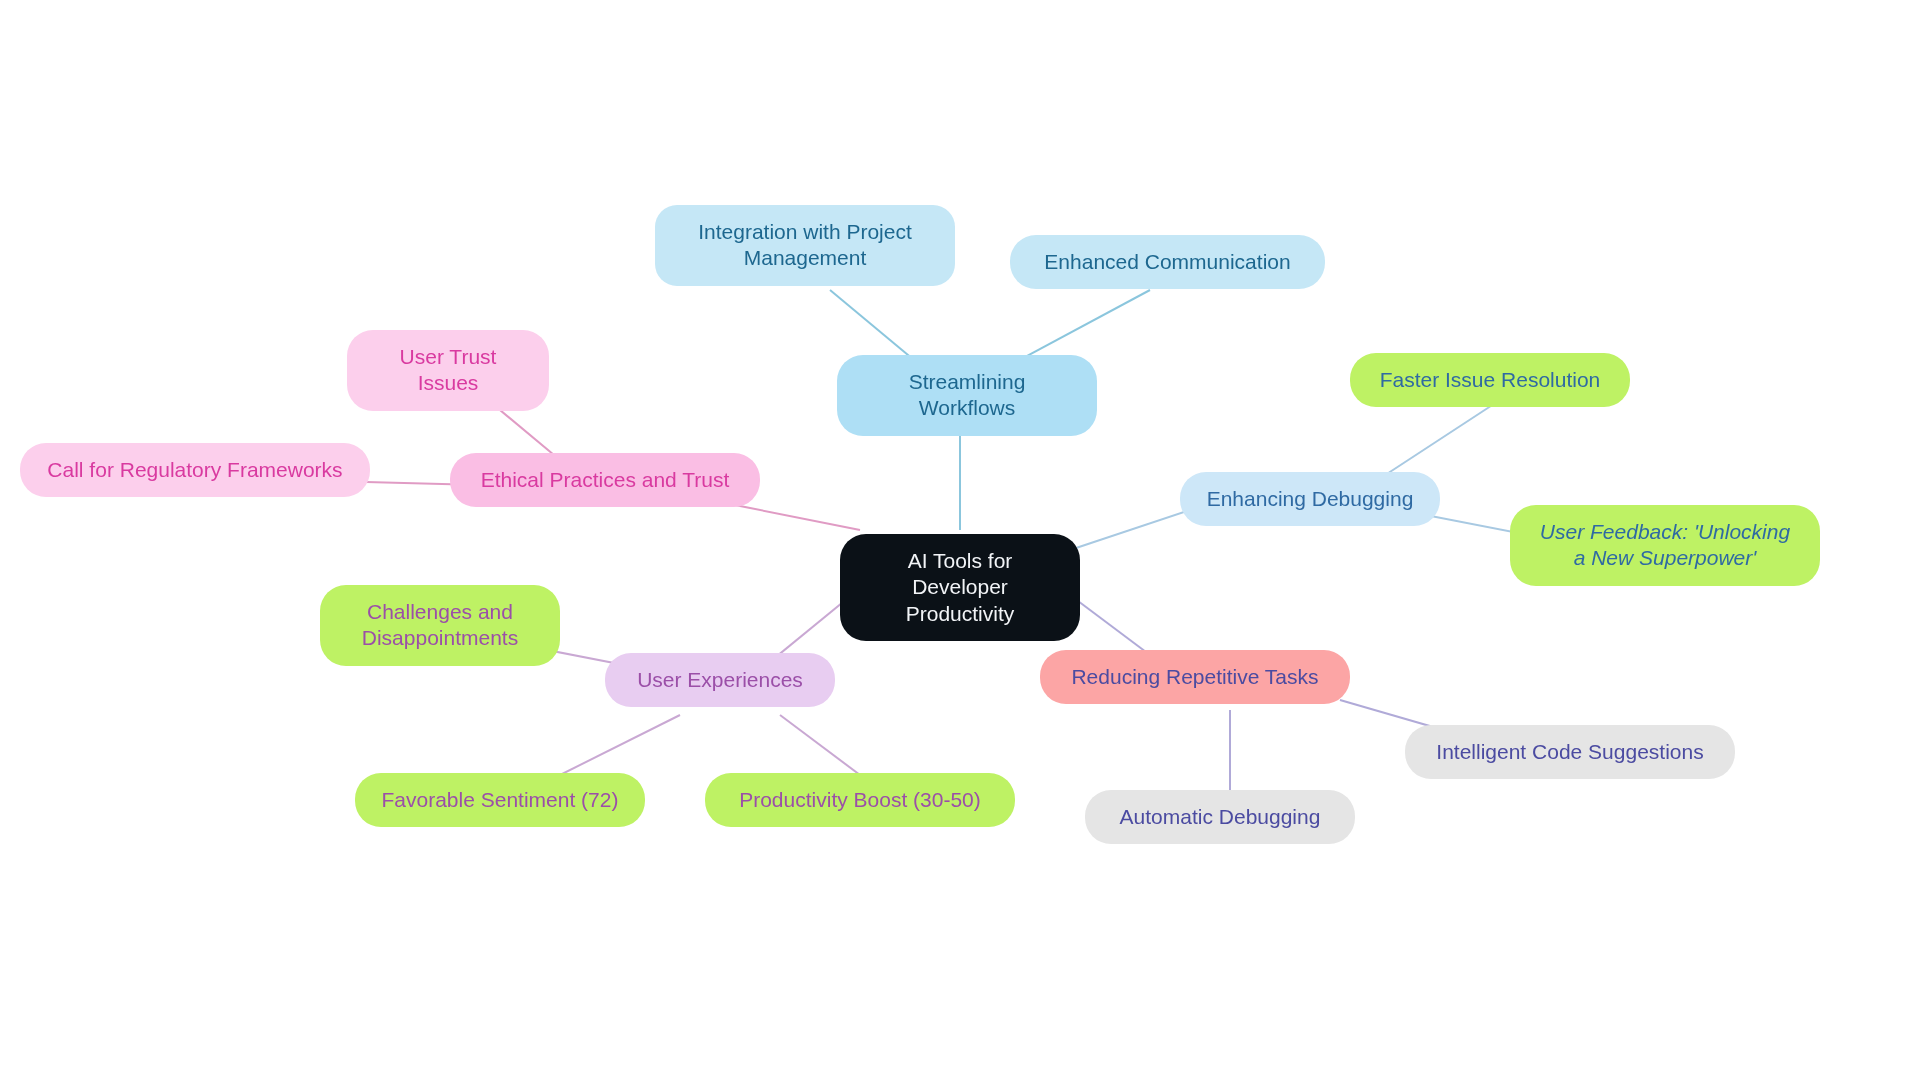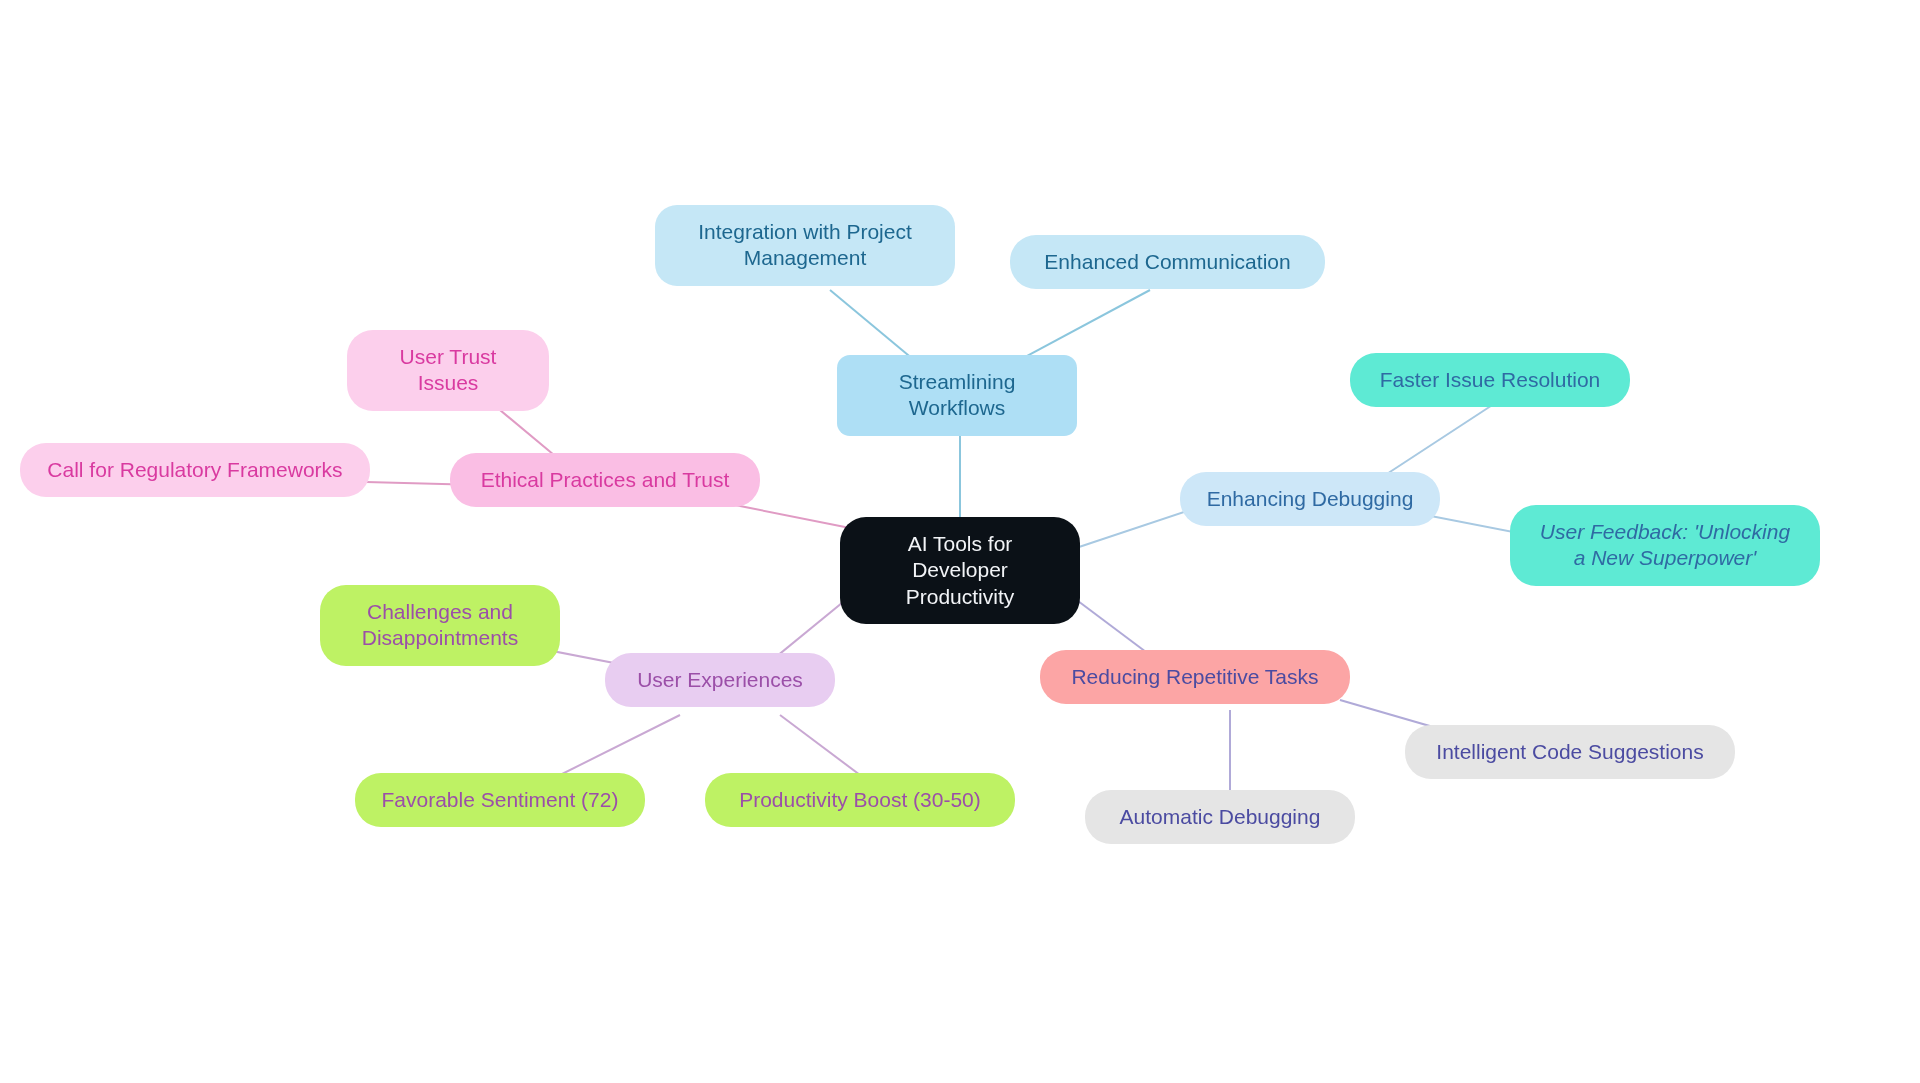--- a/index.html
+++ b/index.html
@@ -31,21 +31,21 @@
   }
   .center {
     background: #0b1117;
     color: #f2f4f7;
     width: 240px;
   }
   
   .blue-main { background: #aedff5; color: #1d678f; }
   .blue-sub  { background: #c5e7f6; color: #1d678f; }
   .cyan-main { background: #cde7f8; color: #2f6aa3; align-items: center; }
-  .cyan-sub  { background: #5eead4; color: #2f6aa3; }
+  .cyan-sub  { background: #bef264; color: #2f6aa3; }
   
   .purple-main { background: #fca5a5; color: #4b4ba1; }
   .purple-sub  { background: #e5e5e5; color: #4b4ba1; }
   
   .lav-main { background: #e8cdf1; color: #9b4fa8; }
   .lav-sub  { background: #bef264; color: #9b4fa8; }
   
   .pink-main { background: #fabee4; color: #d93aa0; justify-content: center; }
   .pink-sub  { background: #fccfec; color: #d93aa0; }
 </style>
@@ -70,25 +70,25 @@
   <line x1="1340" y1="700" x2="1530" y2="755" stroke="#b0aad8" stroke-width="2"></line>
 
   <line x1="650" y1="670" x2="470" y2="635" stroke="#c9a8d3" stroke-width="2"></line>
   <line x1="680" y1="715" x2="530" y2="790" stroke="#c9a8d3" stroke-width="2"></line>
   <line x1="780" y1="715" x2="880" y2="790" stroke="#c9a8d3" stroke-width="2"></line>
 
   <line x1="560" y1="460" x2="470" y2="385" stroke="#e09bc4" stroke-width="2"></line>
   <line x1="480" y1="485" x2="290" y2="480" stroke="#e09bc4" stroke-width="2"></line>
 </svg>
 
-<div class="node center" style="left:840px; top:517px;">
+<div class="node center" style="left:840px; top:534px;">
   <span>AI Tools for Developer Productivity</span>
 </div>
 
-<div class="node blue-main" style="left:837px; top:355px; width:240px;border-radius:13px;">
+<div class="node blue-main" style="left:837px; top:355px; width:260px;">
   <span>Streamlining Workflows</span>
 </div>
 <div class="node blue-sub" style="left:655px; top:205px; width:300px;border-radius:22px;">
   <span>Integration with Project Management</span>
 </div>
 <div class="node blue-sub" style="left:1010px; top:235px; width:315px;">
   <span>Enhanced Communication</span>
 </div>
 
 <div class="node cyan-main" style="left:1180px; top:472px; width:260px;">

